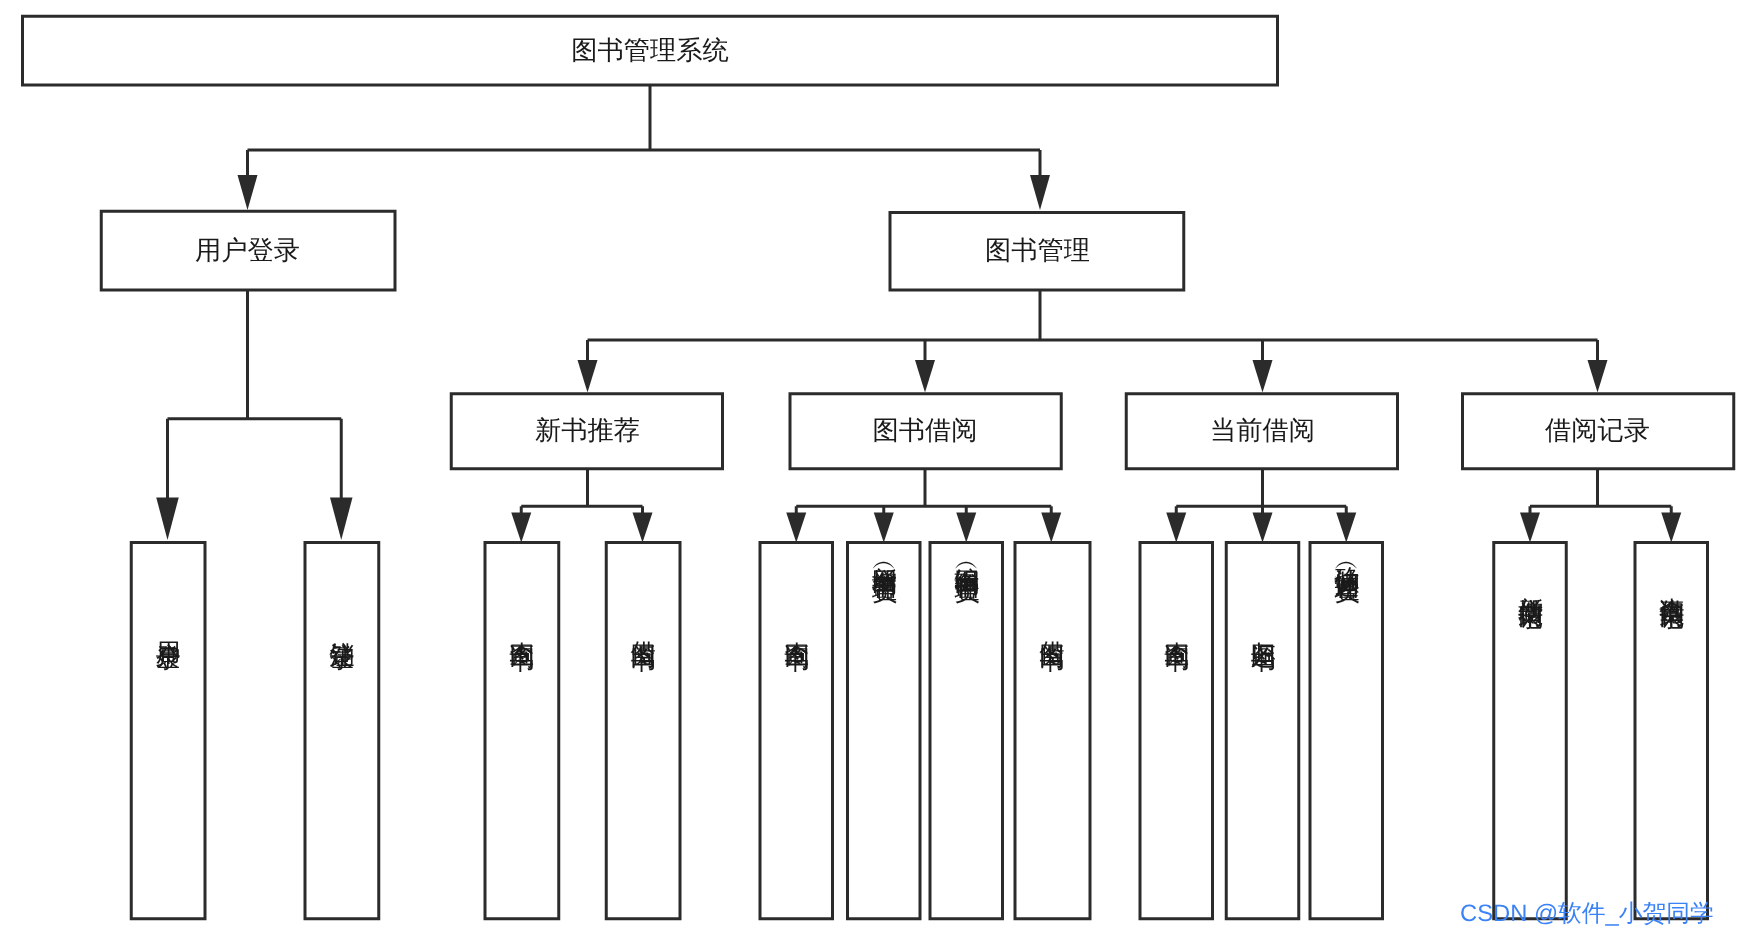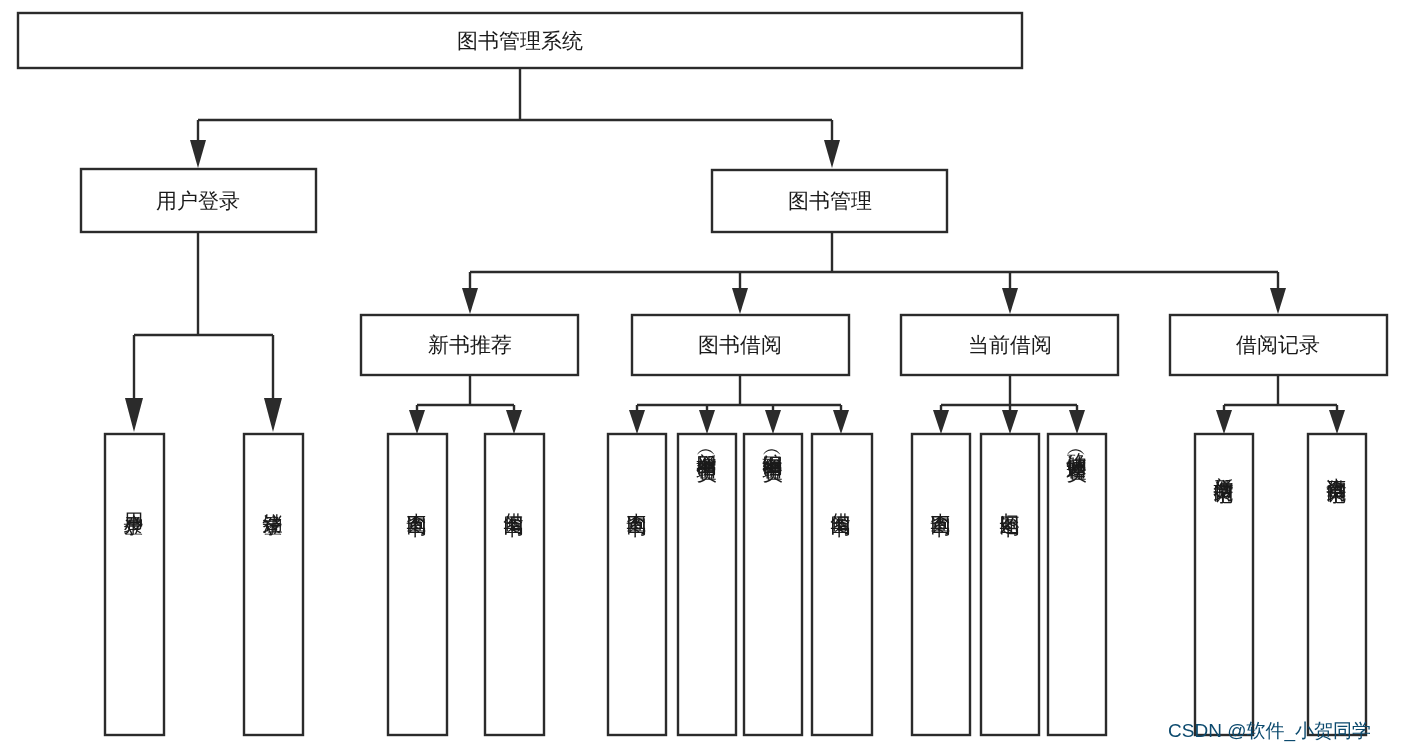--- a/index.html
+++ b/index.html
@@ -56,21 +56,21 @@
     text-anchor: middle;
     writing-mode: vertical-rl;
     letter-spacing: 1.5px;
   }
   .watermark {
     position: absolute;
     right: 8px;
     bottom: 3px;
     font-family: "Liberation Sans", "DejaVu Sans", sans-serif;
     font-size: 19px;
-    color: #0c4a6e;
+    color: #3b82f6;
     white-space: nowrap;
     user-select: none;
   }
 </style>
 </head>
 <body>
 
 <div id="diagram-root">
 
   <svg id="flow" viewBox="0 0 1405 747">

